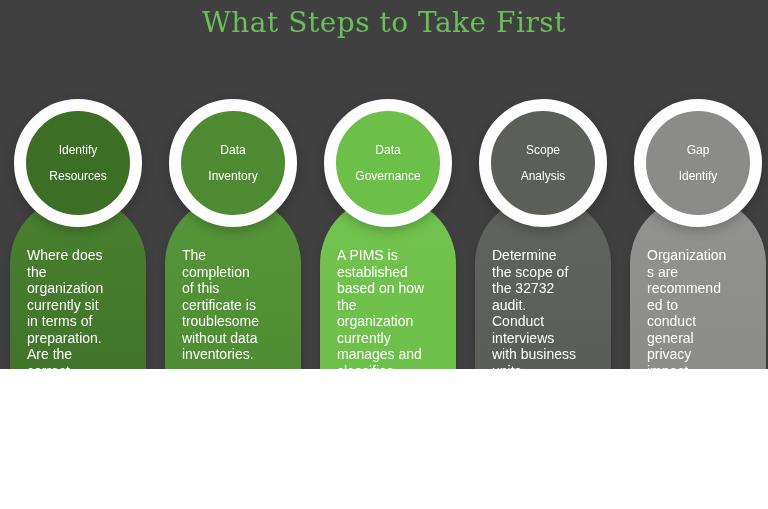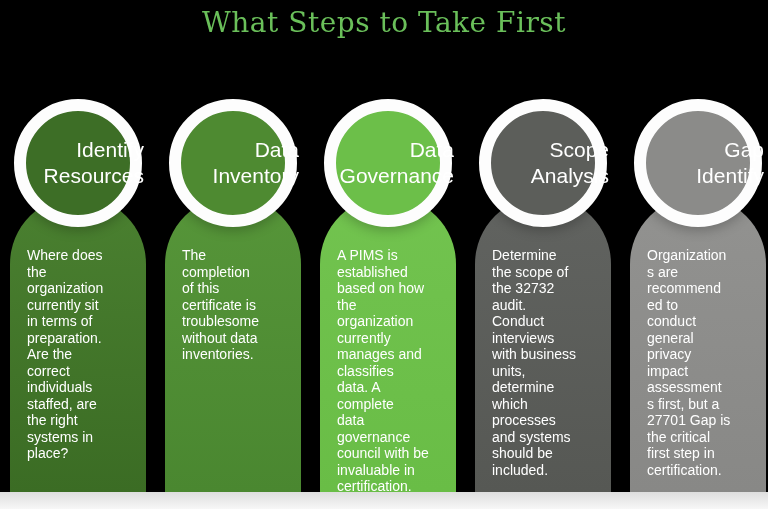--- a/index.html
+++ b/index.html
@@ -1,20 +1,20 @@
 <!DOCTYPE html>
 <html><head>
 <meta charset="utf-8">
 <style>
   html,body{margin:0;padding:0;}
   .stage{
     position:relative;
-    width:768px;height:509px;
+    width:768px;height:369px;
     overflow:hidden;
-    background:#000000;
+    background:#404040;
     font-family:"Liberation Sans", sans-serif;
   }
   .title{
     position:absolute;
     top:6px;left:0;right:0;
     text-align:center;
     font-family:"DejaVu Serif", serif;
     font-size:28px;
     letter-spacing:0.5px;
     color:var(--title-color,#6abf5a);
@@ -38,23 +38,23 @@
     width:104px;height:104px;
     border:12px solid #fdfdfd;
     border-radius:50%;
     background:var(--cc);
     box-shadow:0 4px 12px rgba(0,0,0,0.22);
     display:flex;align-items:center;justify-content:center;
   }
   .circle-label{
     width:132px;
     flex-shrink:0;
-    text-align:right;
+    text-align:center;
     color:#ffffff;
-    font-size:21px;
+    font-size:12px;
     line-height:26px;
     white-space:pre-line;
   }
   .body-text{
     position:absolute;
     top:247px;left:17px;right:6px;
     color:#ffffff;
     font-size:14px;
     line-height:16.5px;
     white-space:pre-line;

